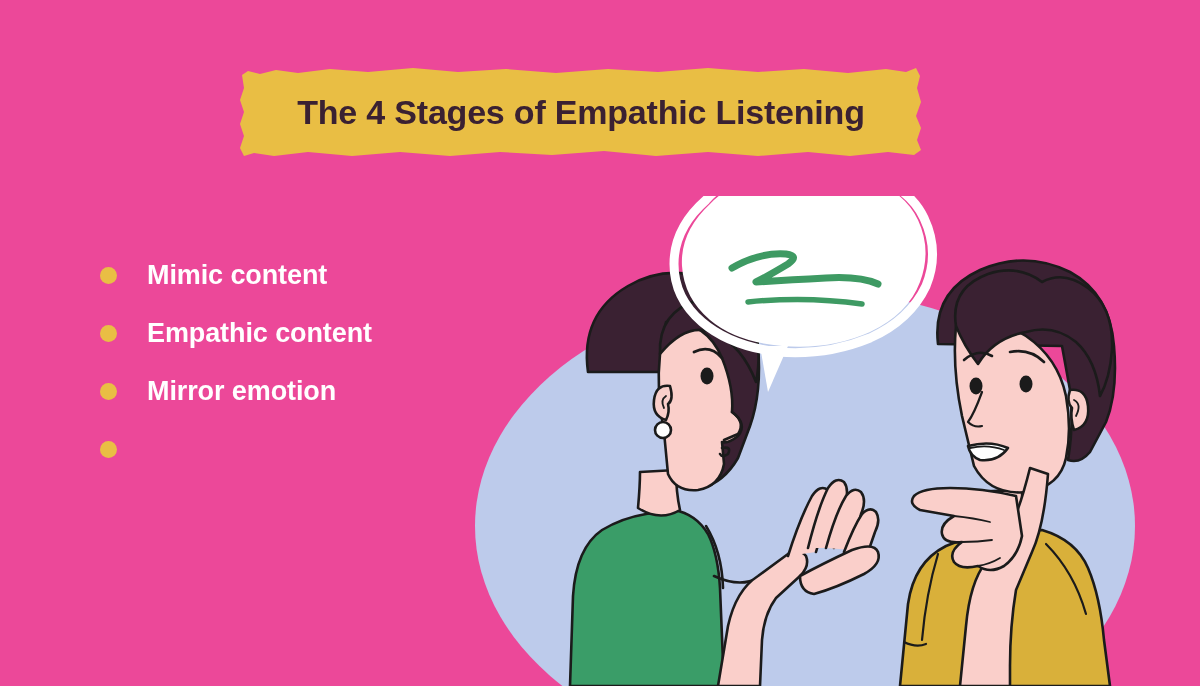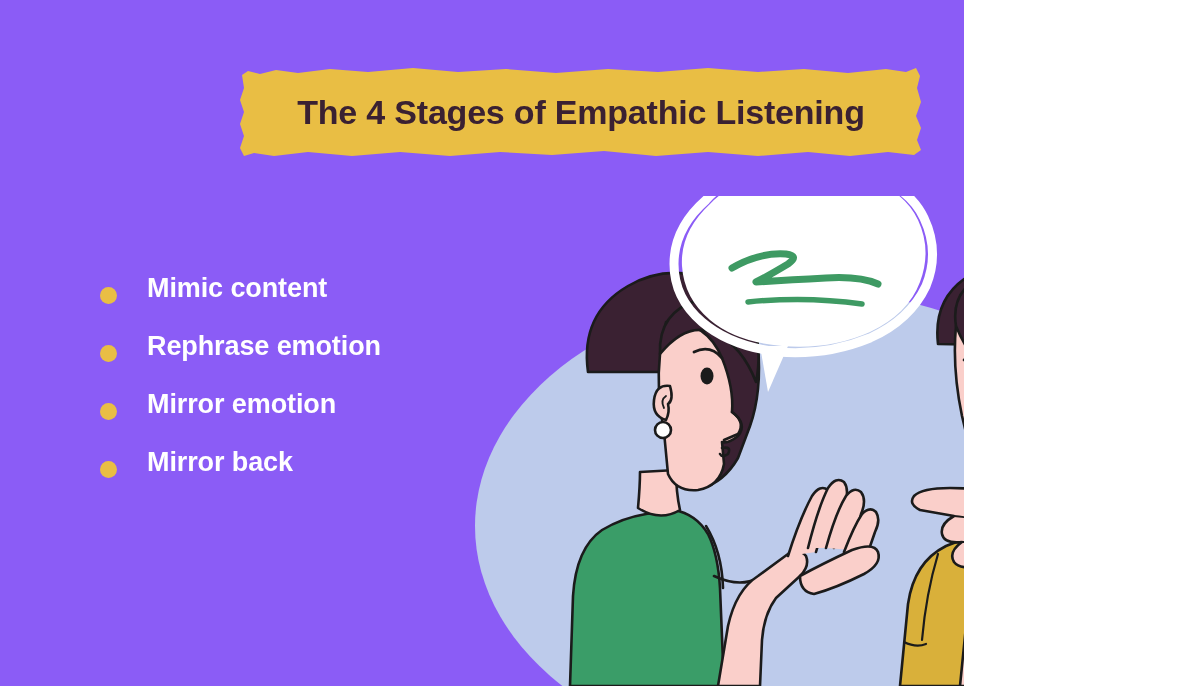--- a/index.html
+++ b/index.html
@@ -3,24 +3,24 @@
 <meta charset="utf-8">
 <title>The 4 Stages of Empathic Listening</title>
 <style>
   html, body {
     margin: 0;
     padding: 0;
     background: #ffffff;
   }
   #slide {
     position: relative;
-    width: 964px;
+    width: 1200px;
     height: 686px;
     overflow: hidden;
-    background: #8b5cf6;
+    background: #ec4899;
     font-family: "Liberation Sans", "DejaVu Sans", sans-serif;
   }
 
   
   #title-banner {
     position: absolute;
     left: 238px;
     top: 66px;
     width: 686px;
     height: 92px;
@@ -49,21 +49,21 @@
 
   
   #bullet-list {
     position: absolute;
     left: 100px;
     top: 246px;
     width: 420px;
   }
   .bullet-row {
     display: flex;
-    align-items: flex-end;
+    align-items: center;
     height: 58px;
   }
   .bullet-dot {
     width: 17px;
     height: 17px;
     border-radius: 50%;
     background: #e9be44;
     flex: 0 0 auto;
   }
   .bullet-label {
@@ -106,31 +106,30 @@
 
   <div id="bullet-list">
 
     <div class="bullet-row">
       <span class="bullet-dot"></span>
       <span class="bullet-label">Mimic content</span>
     </div>
 
     <div class="bullet-row">
       <span class="bullet-dot"></span>
-      <span class="bullet-label">Rephrase emotion</span>
+      <span class="bullet-label">Empathic content</span>
     </div>
 
     <div class="bullet-row">
       <span class="bullet-dot"></span>
       <span class="bullet-label">Mirror emotion</span>
     </div>
 
     <div class="bullet-row">
       <span class="bullet-dot"></span>
-      <span class="bullet-label">Mirror back</span>
     </div>
 
   </div>
 
   <div id="illustration">
     <svg viewBox="0 0 730 490" preserveAspectRatio="none">
 
       <ellipse cx="335" cy="330" rx="330" ry="236" fill="#bdcbeb"></ellipse>
 
       <g stroke="#1b1b1b" stroke-width="2.6" stroke-linecap="round" stroke-linejoin="round" fill="none">

